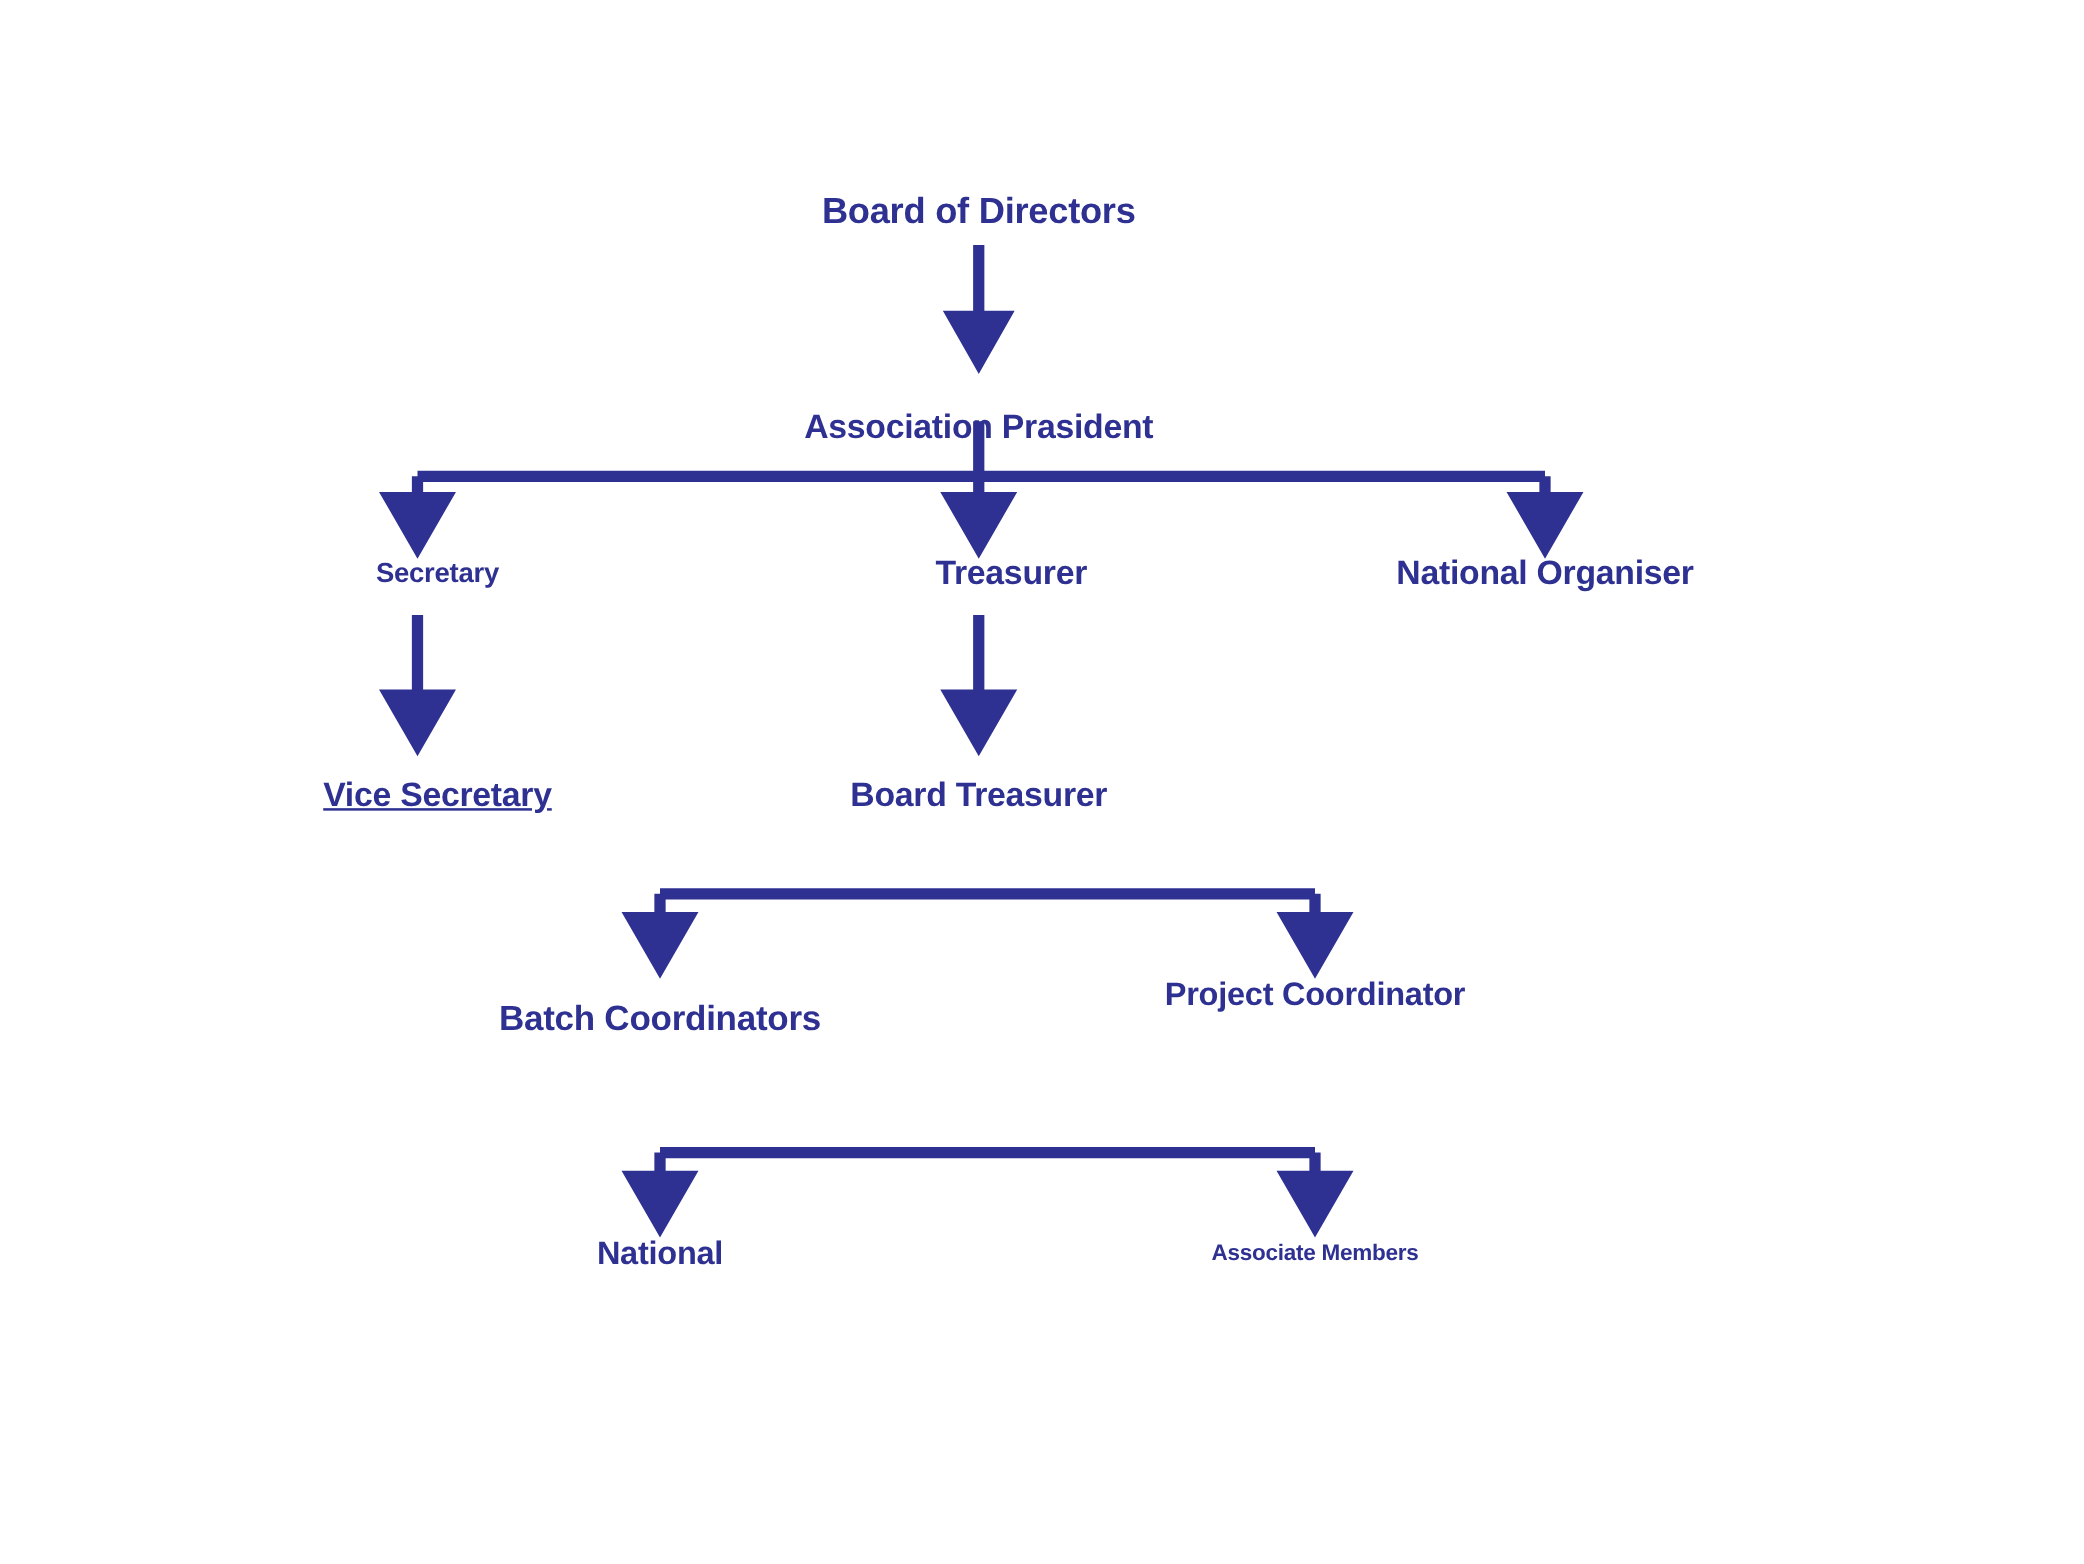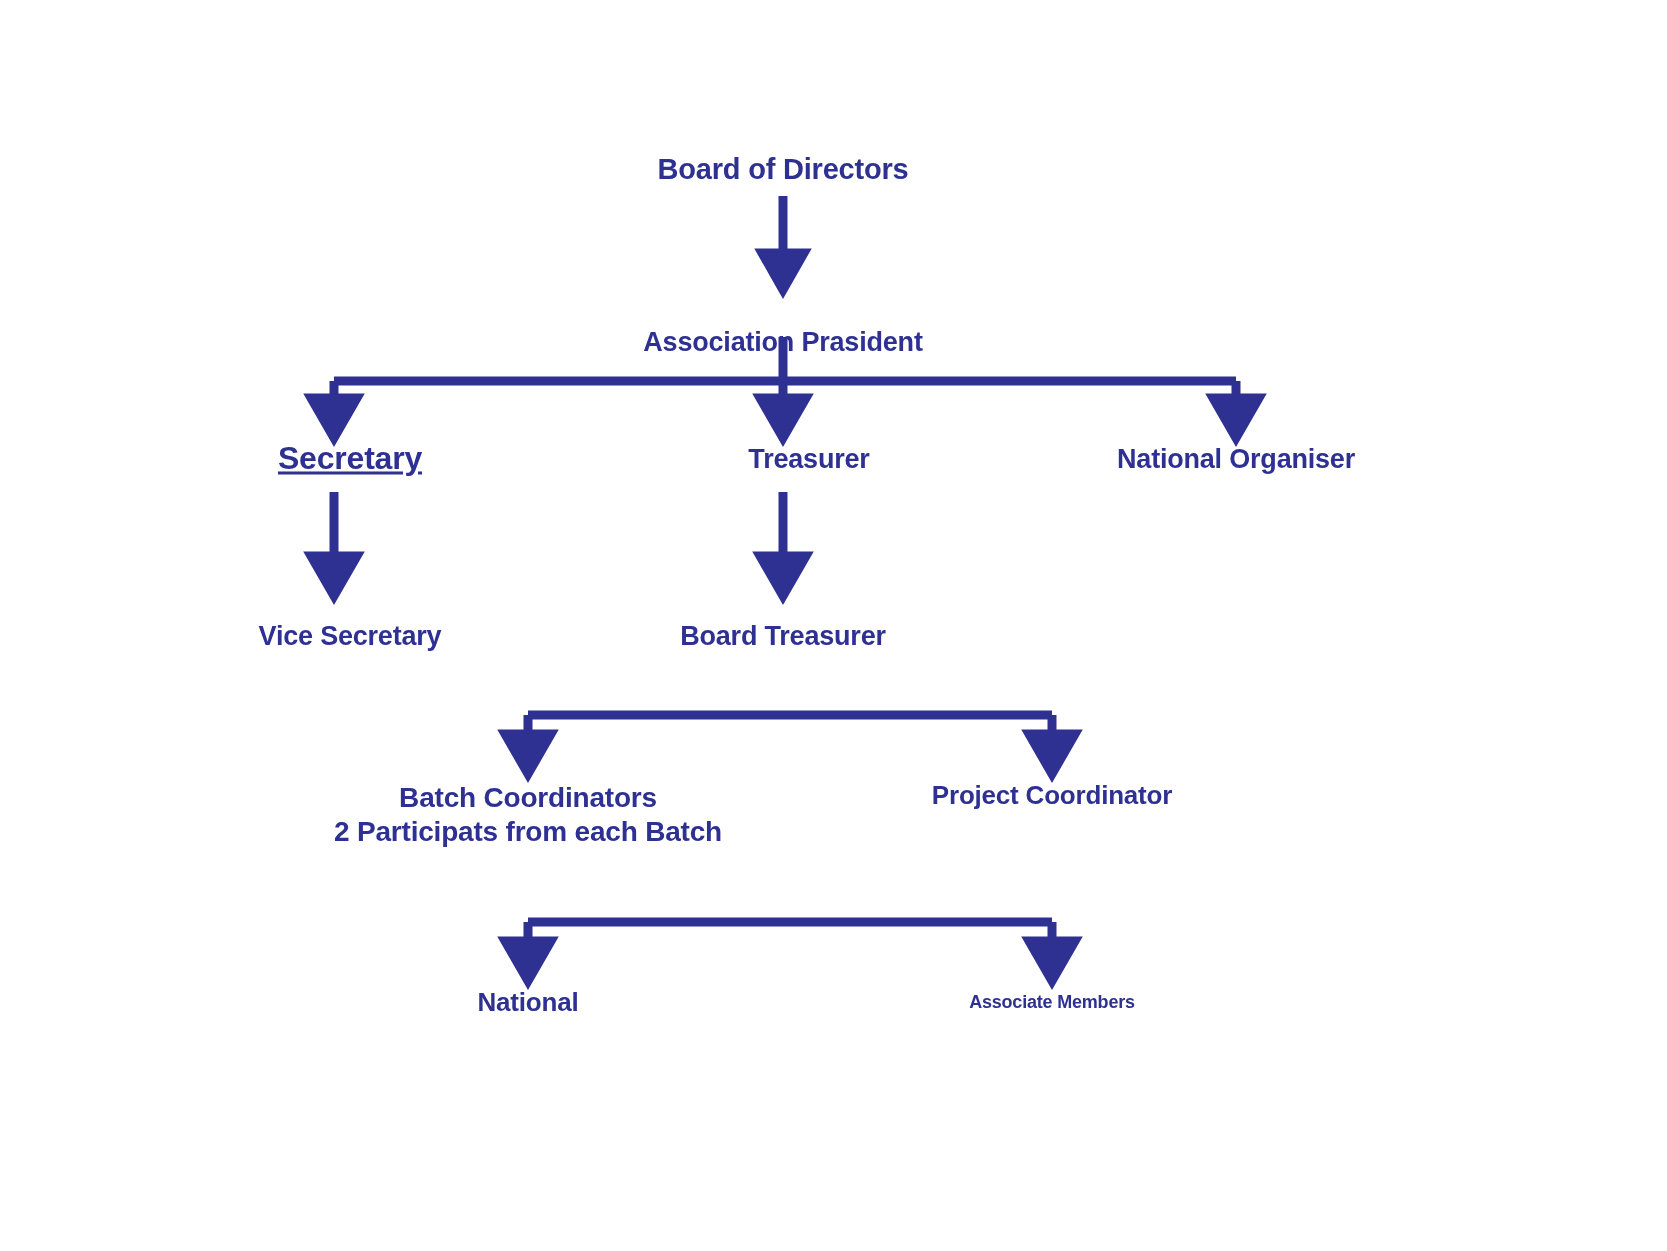--- a/index.html
+++ b/index.html
@@ -112,43 +112,42 @@
   </svg>
 
   <div class="node-label" style="left:783px; top:170px; font-size:29px;">
     <span>Board of Directors</span>
   </div>
 
   <div class="node-label" style="left:783px; top:311px; font-size:27px;margin-top:31px;">
     <span>Association Prasident</span>
   </div>
 
-  <div class="node-label" style="left:350px; top:459px; font-size:32px;text-decoration:underline;">
+  <div class="node-label" style="left:350px; top:459px; font-size:22px;">
     <span>Secretary</span>
   </div>
 
   <div class="node-label" style="left:809px; top:459px; font-size:27px;">
     <span>Treasurer</span>
   </div>
 
   <div class="node-label" style="left:1236px; top:459px; font-size:27px;">
     <span>National Organiser</span>
   </div>
 
-  <div class="node-label" style="left:350px; top:636px; font-size:27px;">
+  <div class="node-label" style="left:350px; top:636px; font-size:27px;text-decoration:underline;">
     <span>Vice Secretary</span>
   </div>
 
   <div class="node-label" style="left:783px; top:636px; font-size:27px;">
     <span>Board Treasurer</span>
   </div>
 
   <div class="node-label" style="left:528px; top:815px; font-size:28px;">
     <span>Batch Coordinators</span>
-    <span class="line2">2 Participats from each Batch</span>
   </div>
 
   <div class="node-label" style="left:1052px; top:796px; font-size:26px;">
     <span>Project Coordinator</span>
   </div>
 
   <div class="node-label" style="left:528px; top:1003px; font-size:26px;">
     <span>National</span>
   </div>
 

